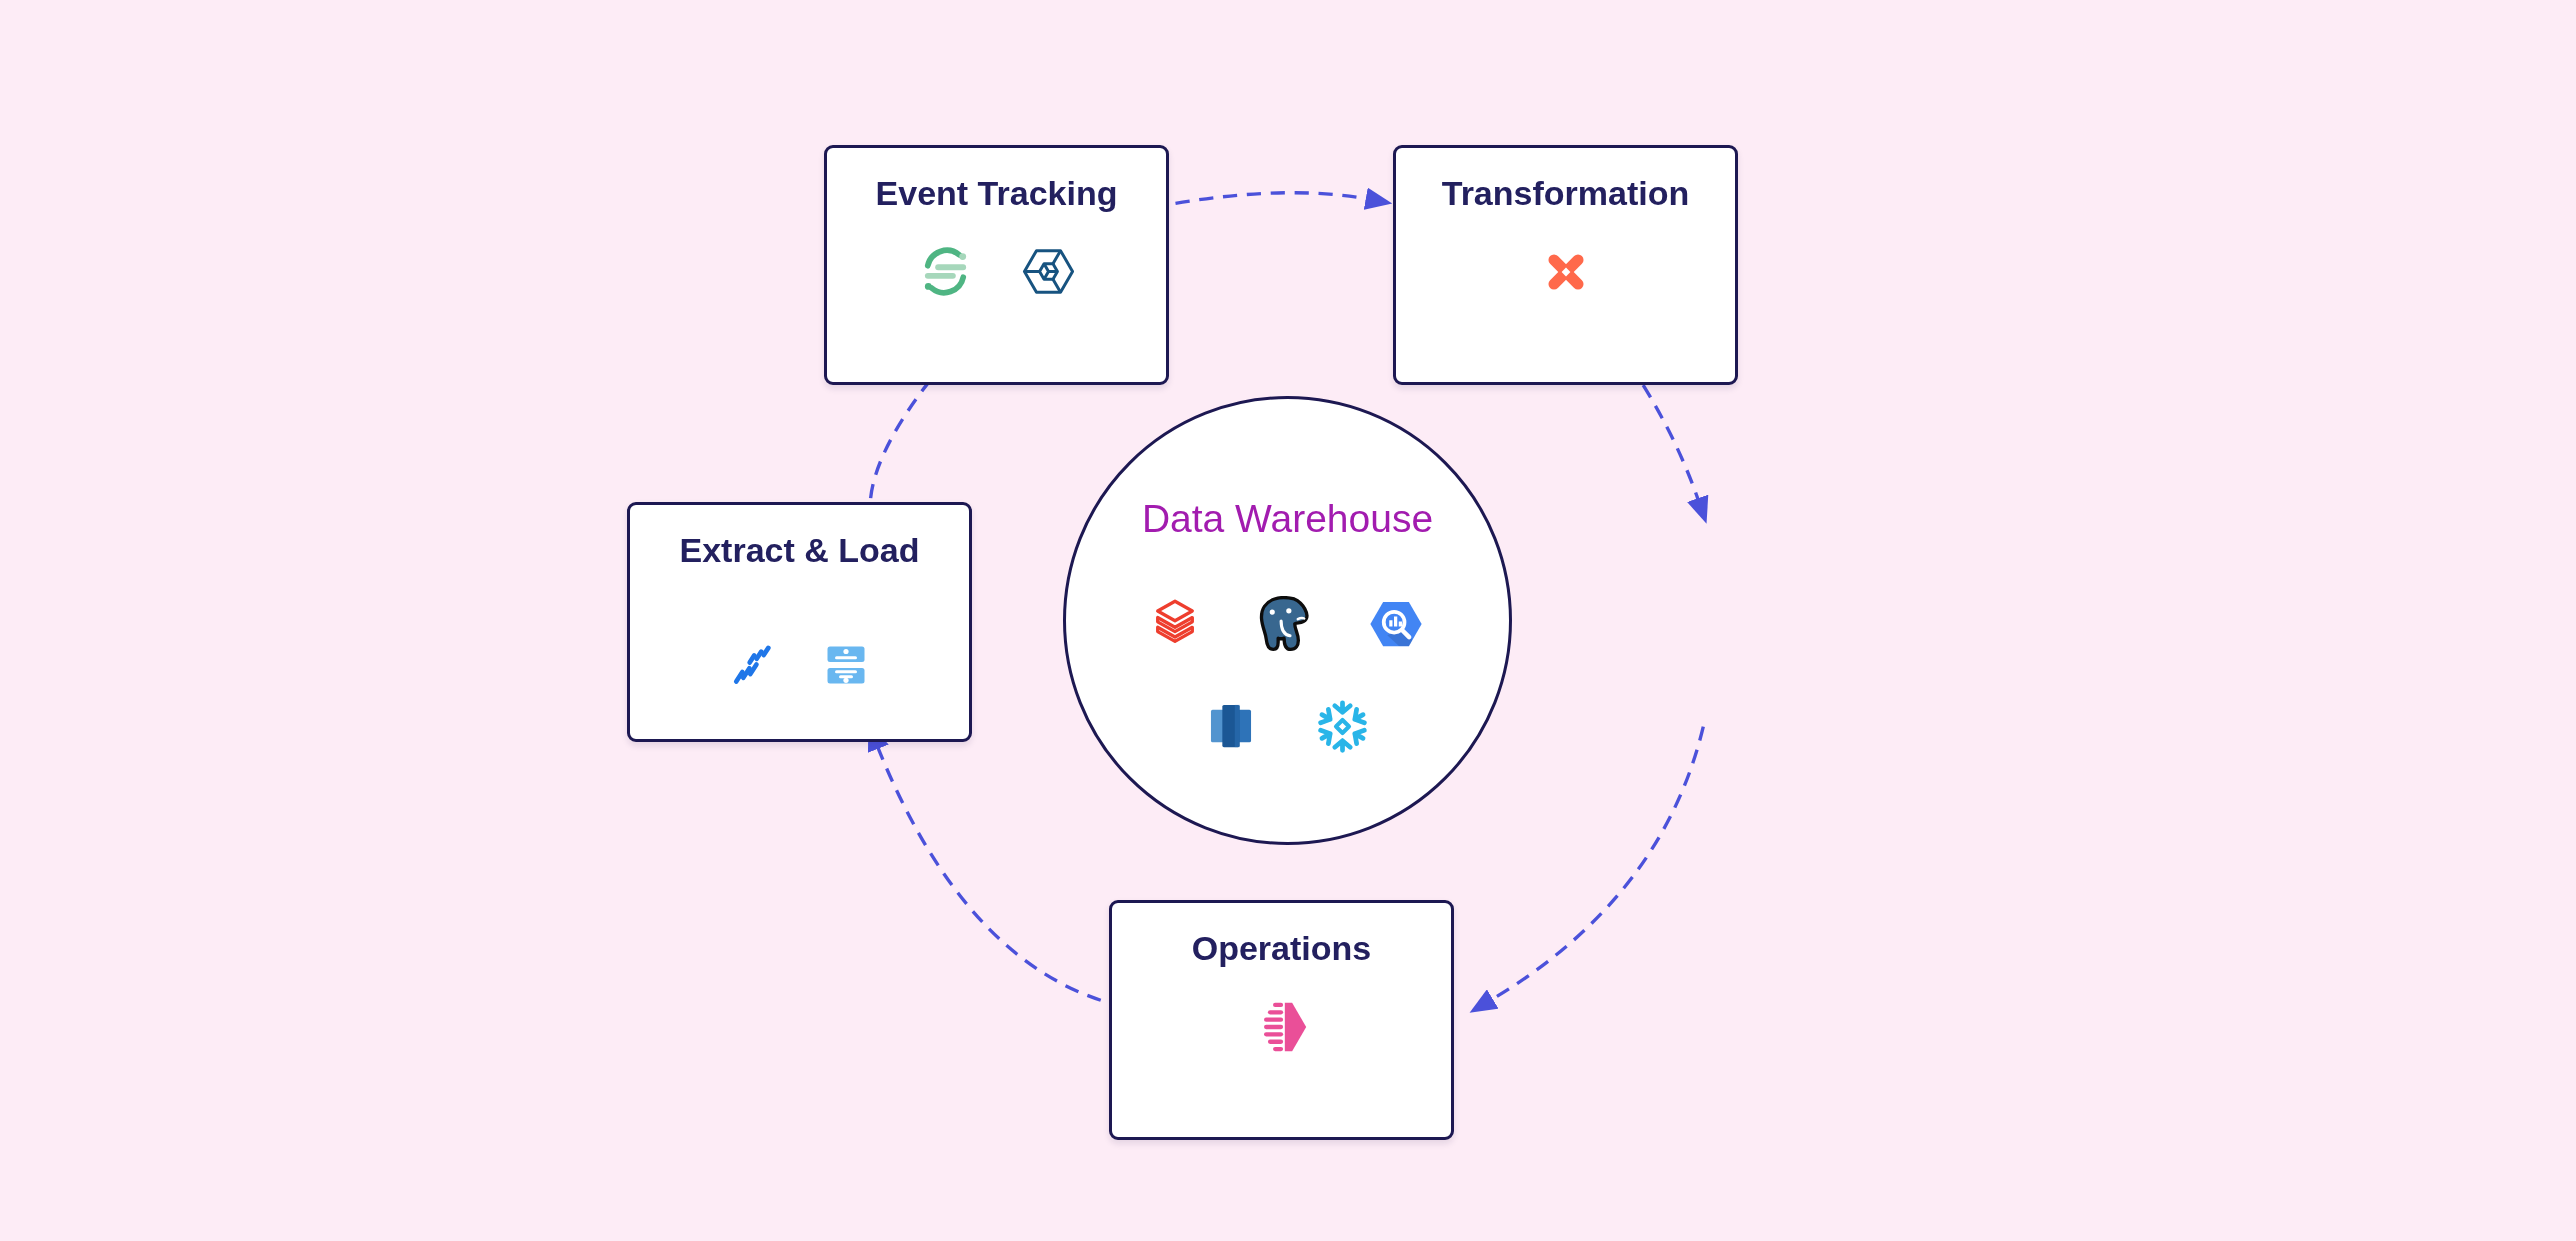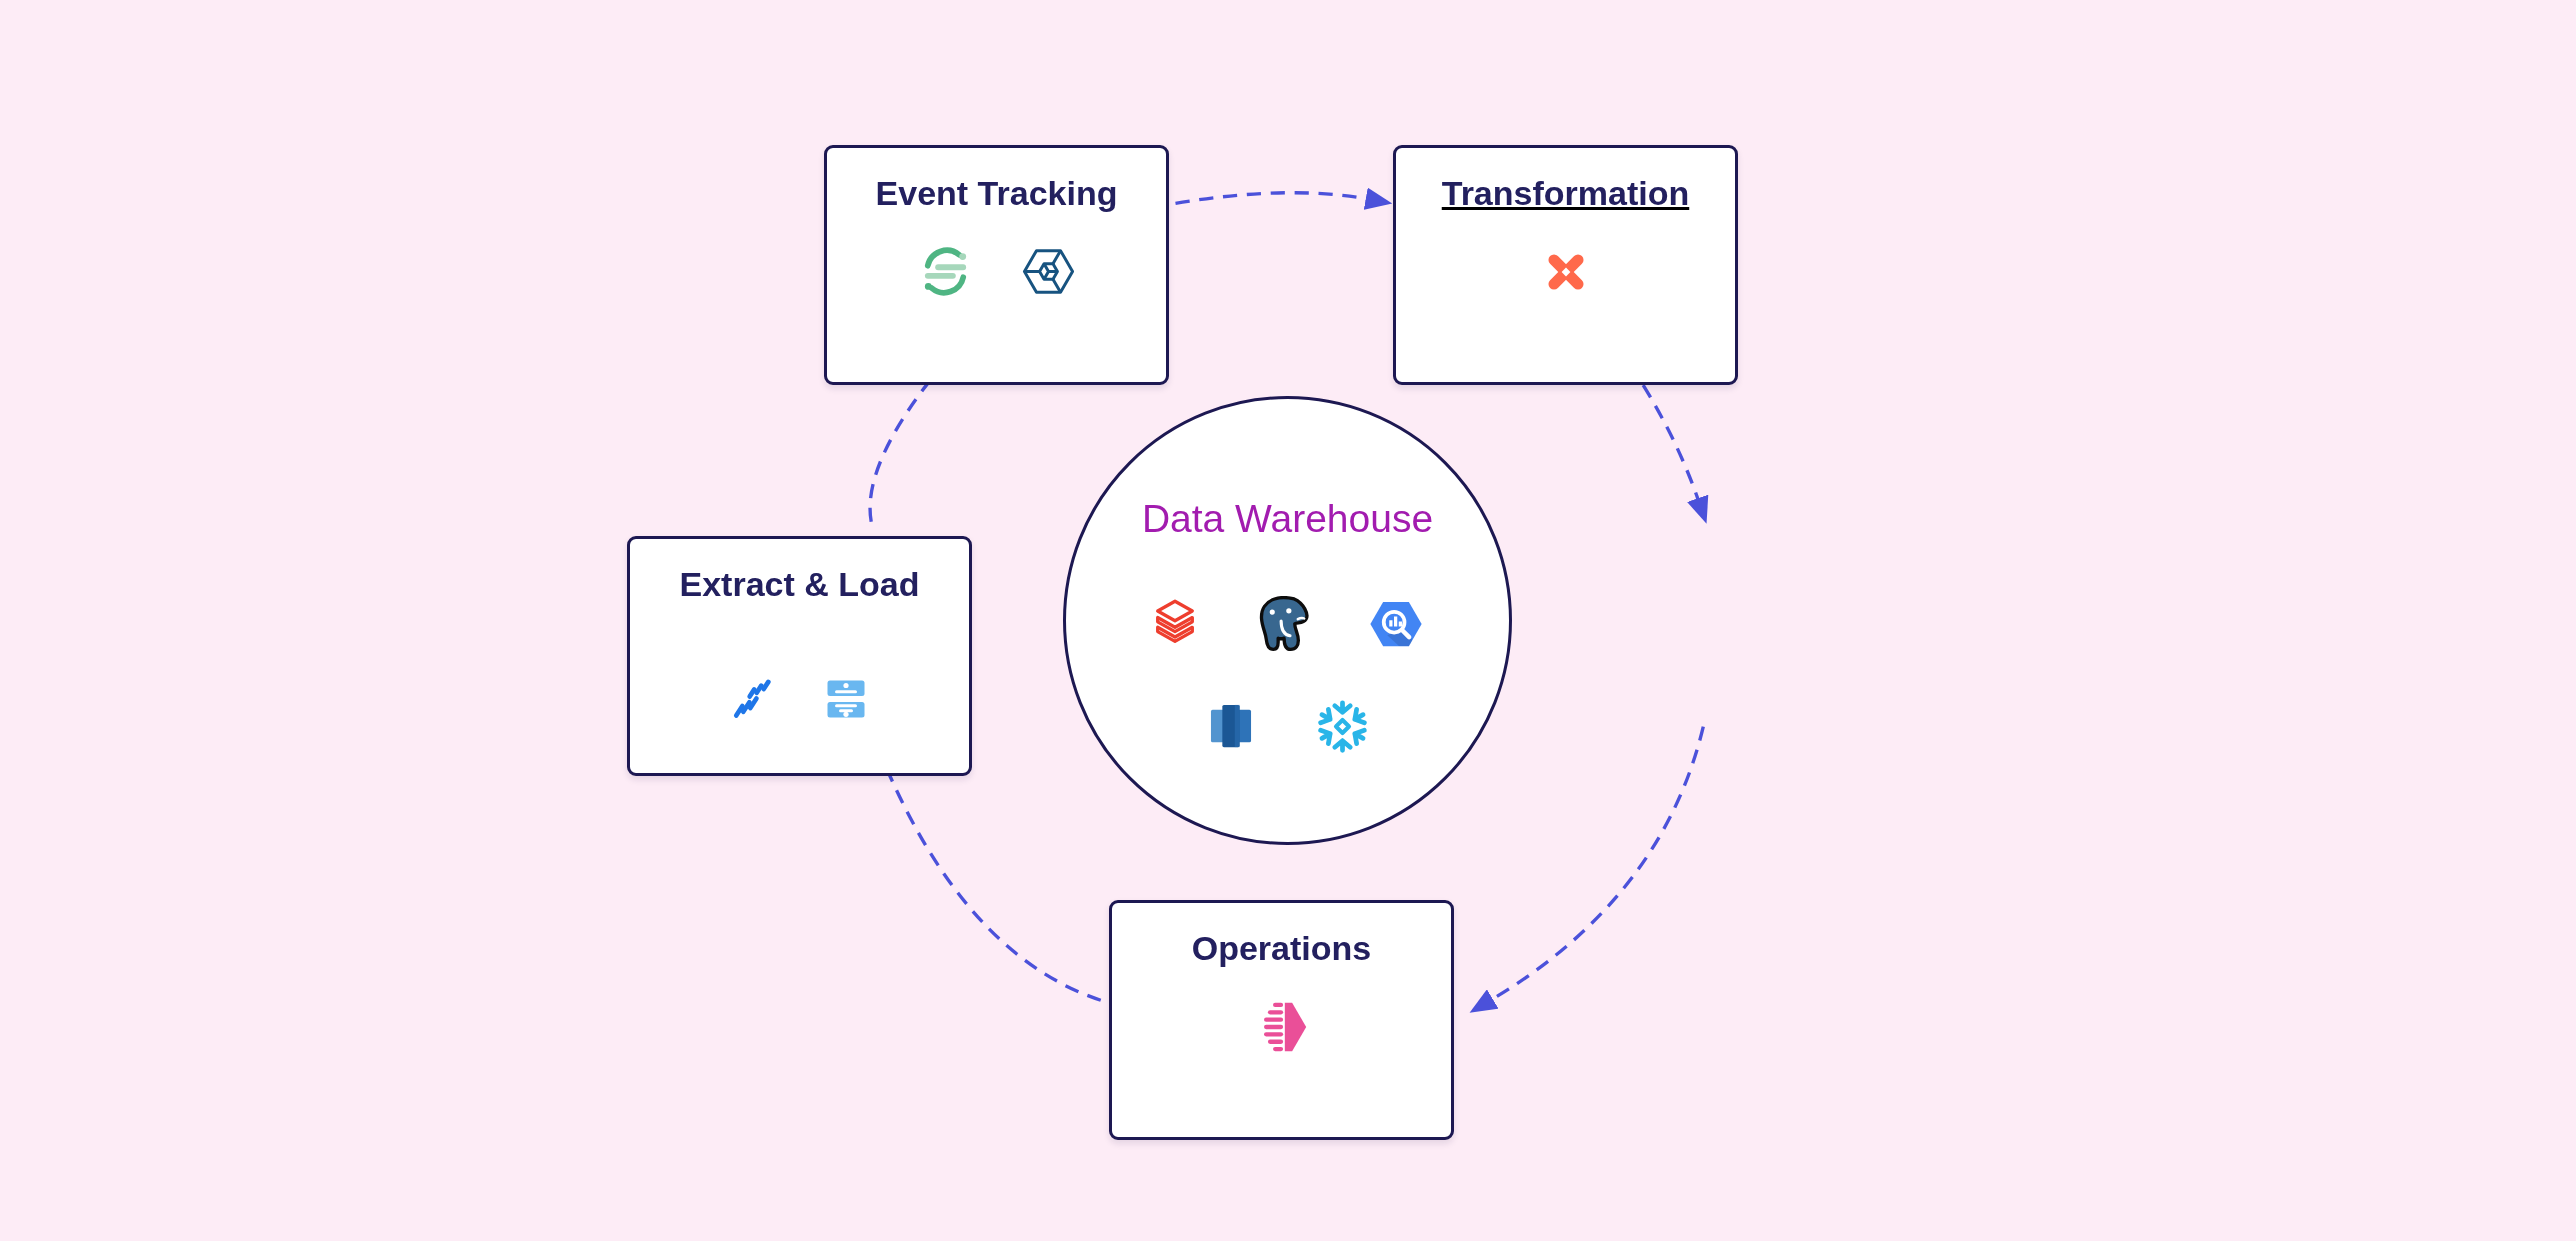--- a/index.html
+++ b/index.html
@@ -54,21 +54,21 @@
         <g fill="none" stroke="#175380" stroke-width="2.6" stroke-linejoin="round">
           <path d="M3 24 L13.5 5.8 H34.5 L45 24 L34.5 42.2 H13.5 Z"></path>
           <path d="M16.2 24 L20.1 17.2 H27.9 L31.8 24 L27.9 30.8 H20.1 Z"></path>
           <path d="M3 24 H16.2 M34.5 5.8 L27.9 17.2 M34.5 42.2 L27.9 30.8"></path>
           <path d="M20.1 17.2 L24 24 L20.1 30.8 M24 24 H31.8"></path>
         </g>
       </svg>
     </div>
   </div>
 
-  <div class="node" style="left:1393px;top:145px;text-decoration:underline;">
+  <div class="node" style="left:1393px;top:145px;">
     <div class="node-title">Transformation</div>
     <div class="icon-row">
       <svg class="ic" width="48" height="48" viewBox="0 0 48 48">
         <g fill="#ff694b">
           <rect x="18.5" y="1.5" width="11" height="45" rx="5.5" transform="rotate(45 24 24)"></rect>
           <rect x="18.5" y="1.5" width="11" height="45" rx="5.5" transform="rotate(-45 24 24)"></rect>
         </g>
         <rect x="20.9" y="20.9" width="6.2" height="6.2" fill="#ffffff" transform="rotate(45 24 24)"></rect>
       </svg>
     </div>
@@ -86,21 +86,21 @@
           <rect x="8" y="15.6" width="17" height="3.8" rx="1.9"></rect>
           <rect x="8" y="22.1" width="17" height="3.8" rx="1.9"></rect>
           <rect x="8" y="28.6" width="17" height="3.8" rx="1.9"></rect>
           <rect x="11.5" y="35.2" width="13.5" height="3.8" rx="1.9"></rect>
           <rect x="16" y="41.7" width="9" height="3.8" rx="1.9"></rect>
         </g>
       </svg>
     </div>
   </div>
 
-  <div class="node" style="left:627px;top:536px;gap:36px;">
+  <div class="node" style="left:627px;top:502px;gap:36px;">
     <div class="node-title">Extract &amp; Load</div>
     <div class="icon-row">
       <svg class="ic" width="45" height="48" viewBox="0 0 48 48">
         <g fill="#1f76e8">
           <rect x="8.5" y="28" width="5" height="17" rx="2.5" transform="rotate(33 11 36.5)"></rect>
           <rect x="16" y="24" width="5" height="17" rx="2.5" transform="rotate(33 18.5 32.5)"></rect>
           <rect x="23.5" y="20" width="5" height="17" rx="2.5" transform="rotate(33 26 28.5)"></rect>
           <rect x="22" y="10.5" width="5" height="14" rx="2.5" transform="rotate(33 24.5 17.5)"></rect>
           <rect x="29.5" y="6.5" width="5" height="14" rx="2.5" transform="rotate(33 32 13.5)"></rect>
           <rect x="37" y="2.5" width="5" height="14" rx="2.5" transform="rotate(33 39.5 9.5)"></rect>

